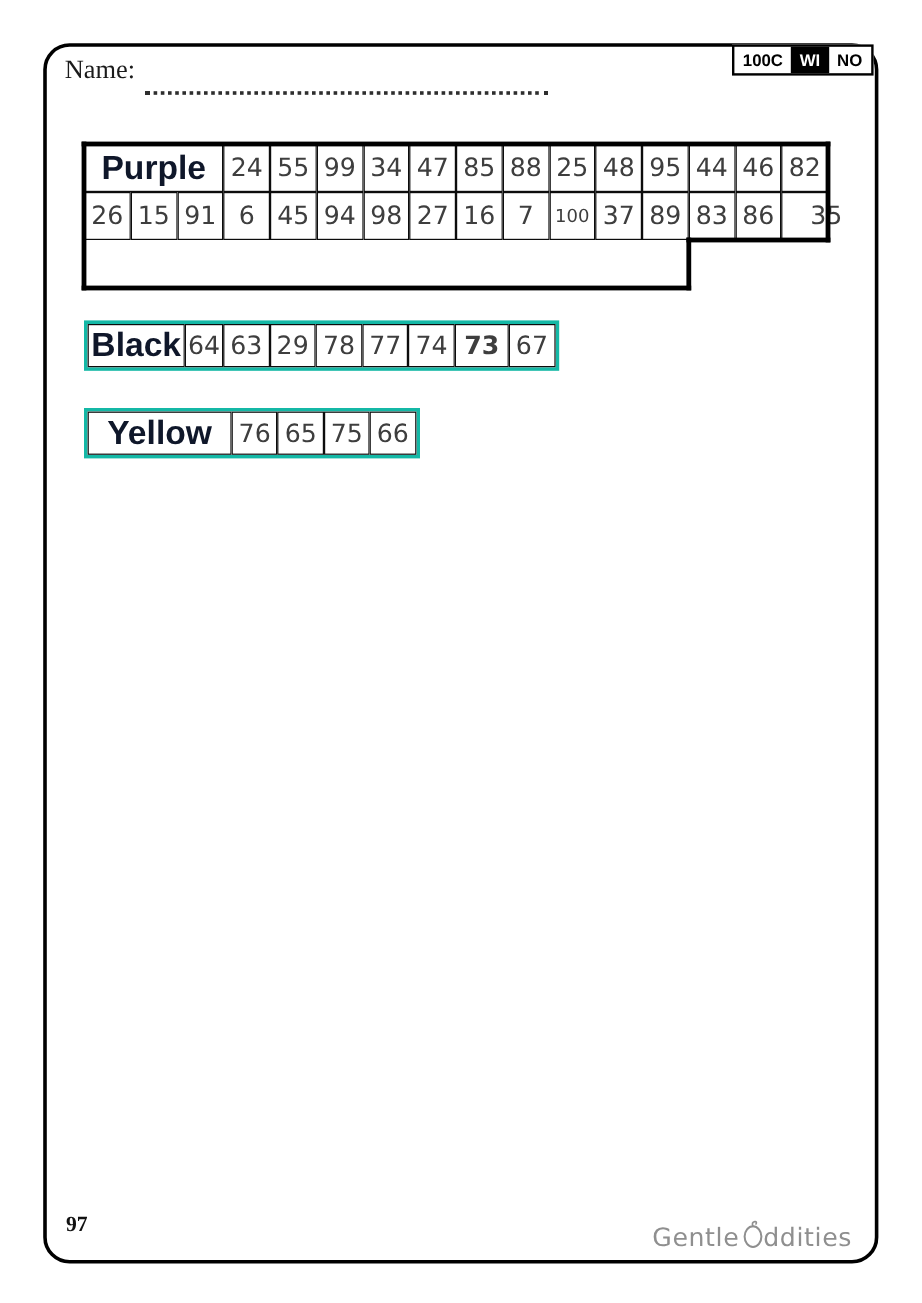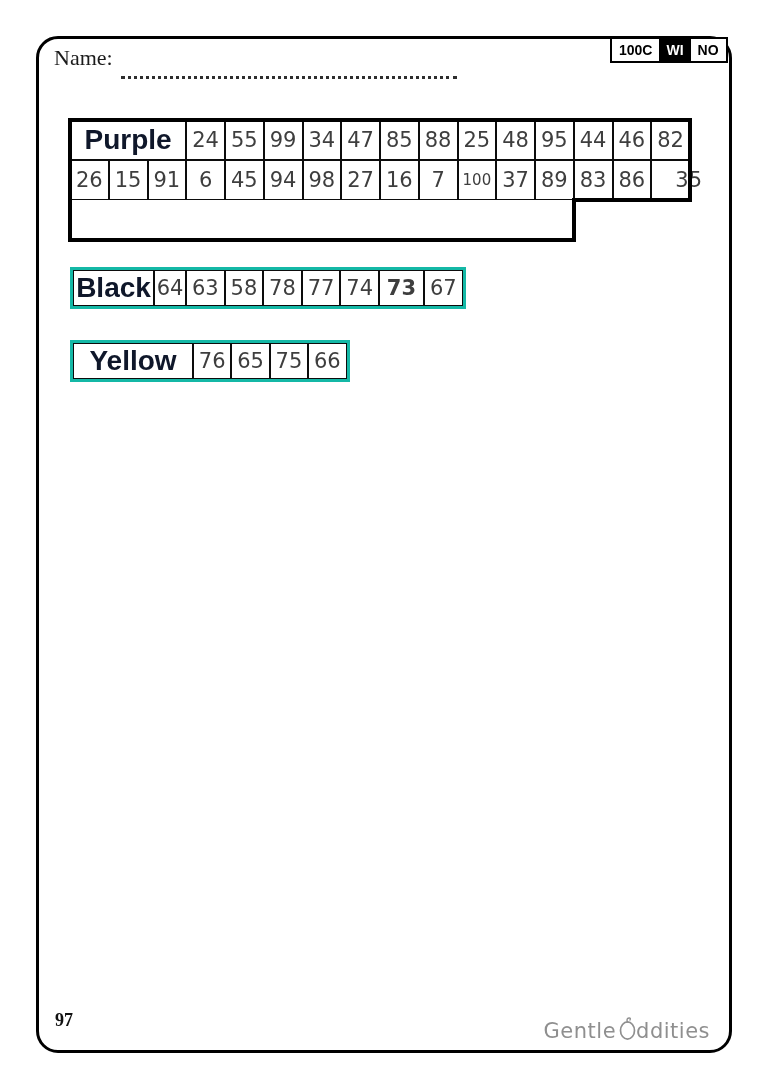--- a/index.html
+++ b/index.html
@@ -113,21 +113,21 @@
       <div class="strip" style="left: 501.75px; top: 78px; width: 120.5px; height: 4px;"></div>
       <div class="strip" style="left: 501.75px; top: 78px; width: 4px; height: 44px;"></div>
       <div class="strip" style="left: -2px; top: 118px; width: 507.75px; height: 4px;"></div>
       <div class="strip" style="left: -2px; top: -2px; width: 4px; height: 124px;"></div>
     </div>
     <div class="group thick-rect" style="left: 70px; top: 267px; position: absolute;">
       <div class="g-row" style="height: 36px;">
         <div class="cell label-cell" style="width: 81px;">Black</div>
         <div class="cell" style="width: 32px;">64</div>
         <div class="cell" style="width: 38.6px;">63</div>
-        <div class="cell" style="width: 38.6px;">58</div>
+        <div class="cell" style="width: 38.6px;">29</div>
         <div class="cell" style="width: 38.6px;">78</div>
         <div class="cell" style="width: 38.6px;">77</div>
         <div class="cell" style="width: 38.6px;">74</div>
         <div class="cell" style="width: 45px; font-weight: bold;">73</div>
         <div class="cell" style="width: 38.6px;">67</div>
       </div>
     </div>
     <div class="group thick-rect" style="left: 70px; top: 340px; position: absolute;">
       <div class="g-row" style="height: 36px;">
         <div class="cell label-cell" style="width: 120px;">Yellow</div>

